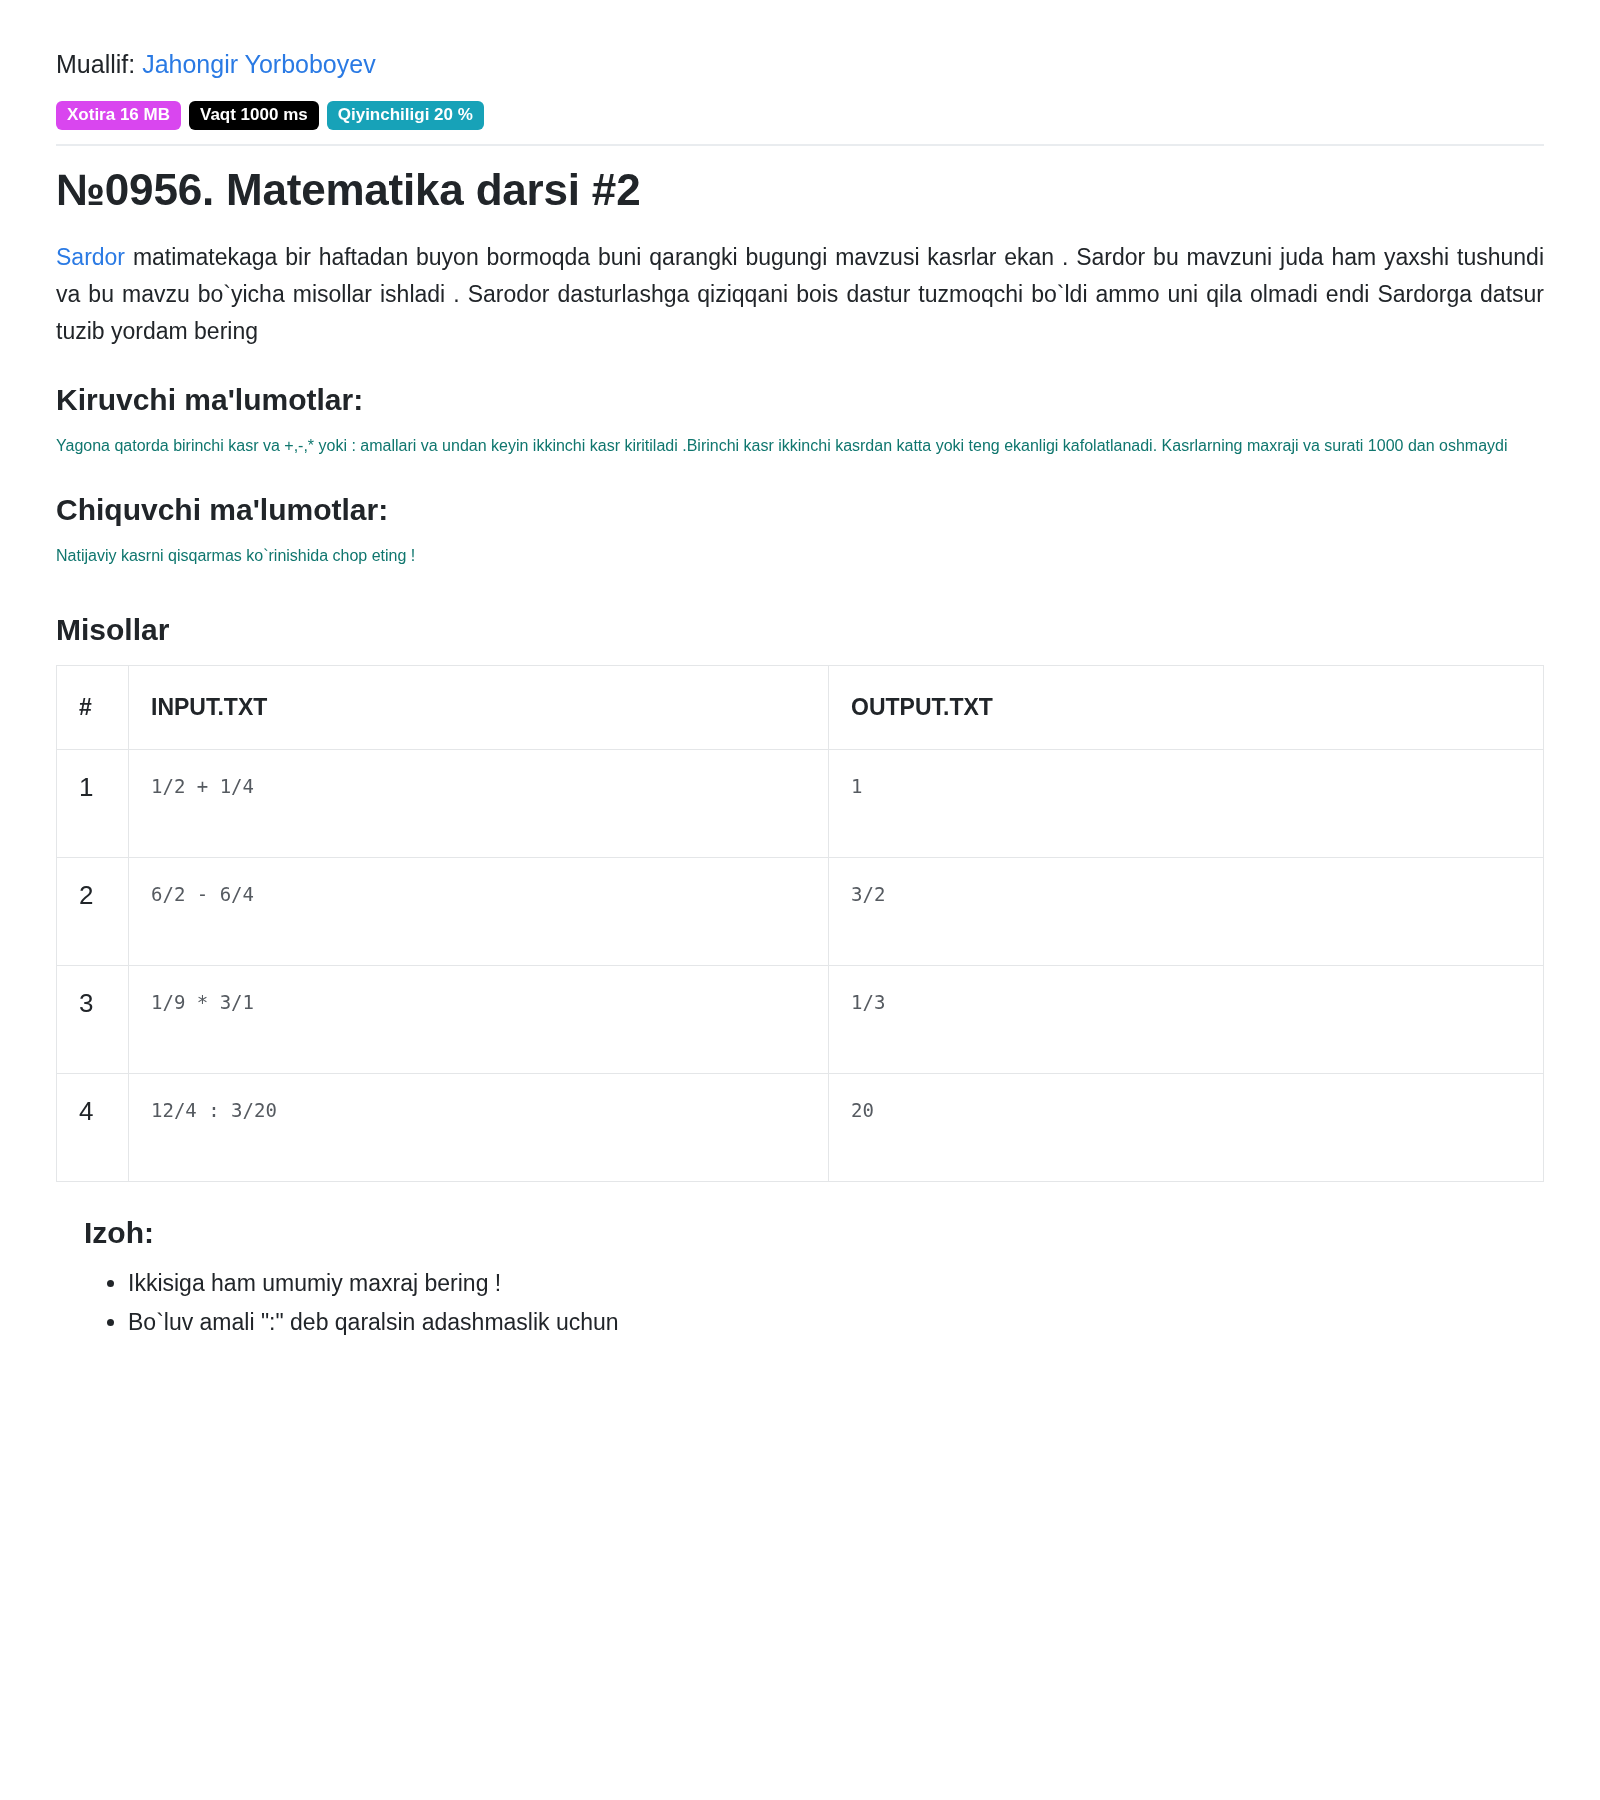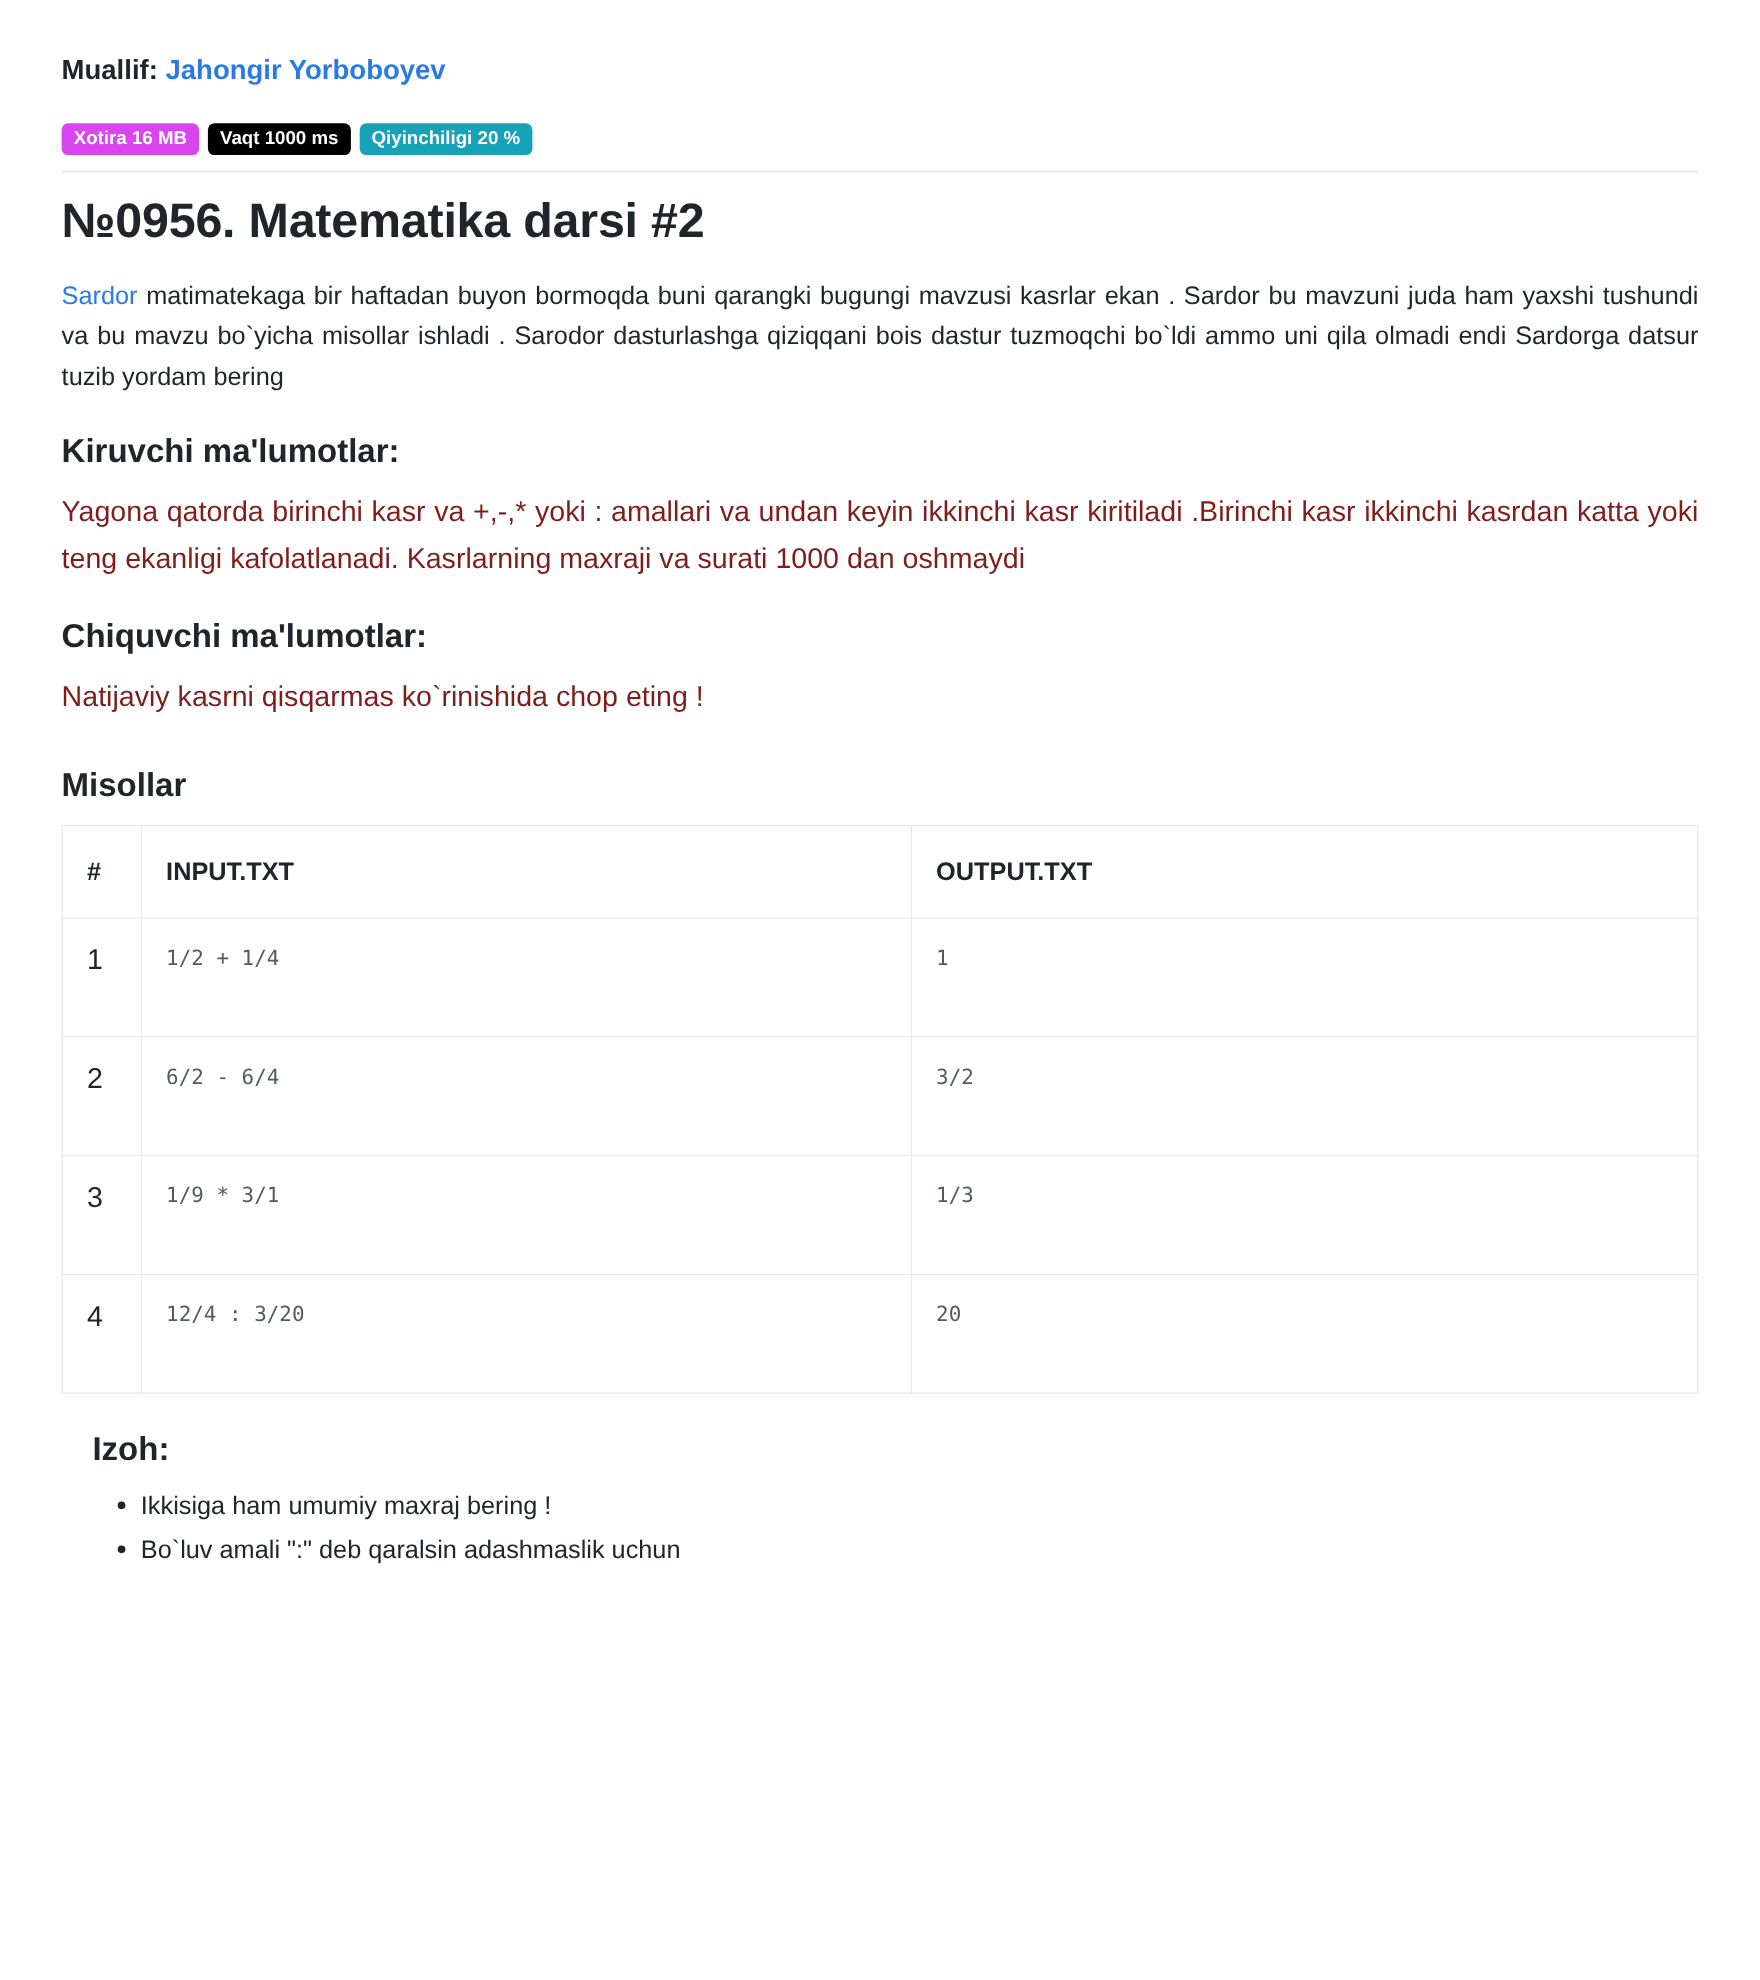--- a/index.html
+++ b/index.html
@@ -18,22 +18,22 @@
   .page {
     width: 1600px;
     padding: 48px 56px 40px 56px;
   }
 
   
   .author-line {
     font-size: 25px;
     line-height: 1.3;
     color: #212529;
-    margin-bottom: 31px;
-    font-weight: 700;
+    margin-bottom: 20px;
+    font-weight: 400;
   }
   .author-link {
     color: #2a7ae4;
     text-decoration: none;
   }
 
   
   .badges {
     display: flex;
     gap: 8px;
@@ -81,25 +81,25 @@
     text-decoration: none;
   }
 
   .section-heading {
     font-size: 30px;
     font-weight: bold;
     margin: 0 0 16px 0;
     color: #212529;
   }
   .section-text {
-    font-size: 26px;
+    font-size: 16px;
     line-height: 1.62;
     text-align: justify;
     margin: 0 0 34px 0;
-    color: #7f1d1d;
+    color: #0f766e;
   }
   .section-text.single { text-align: left; margin-bottom: 44px; }
 
   .examples-heading {
     font-size: 30px;
     font-weight: bold;
     margin: 0 0 18px 0;
     color: #212529;
   }
 

